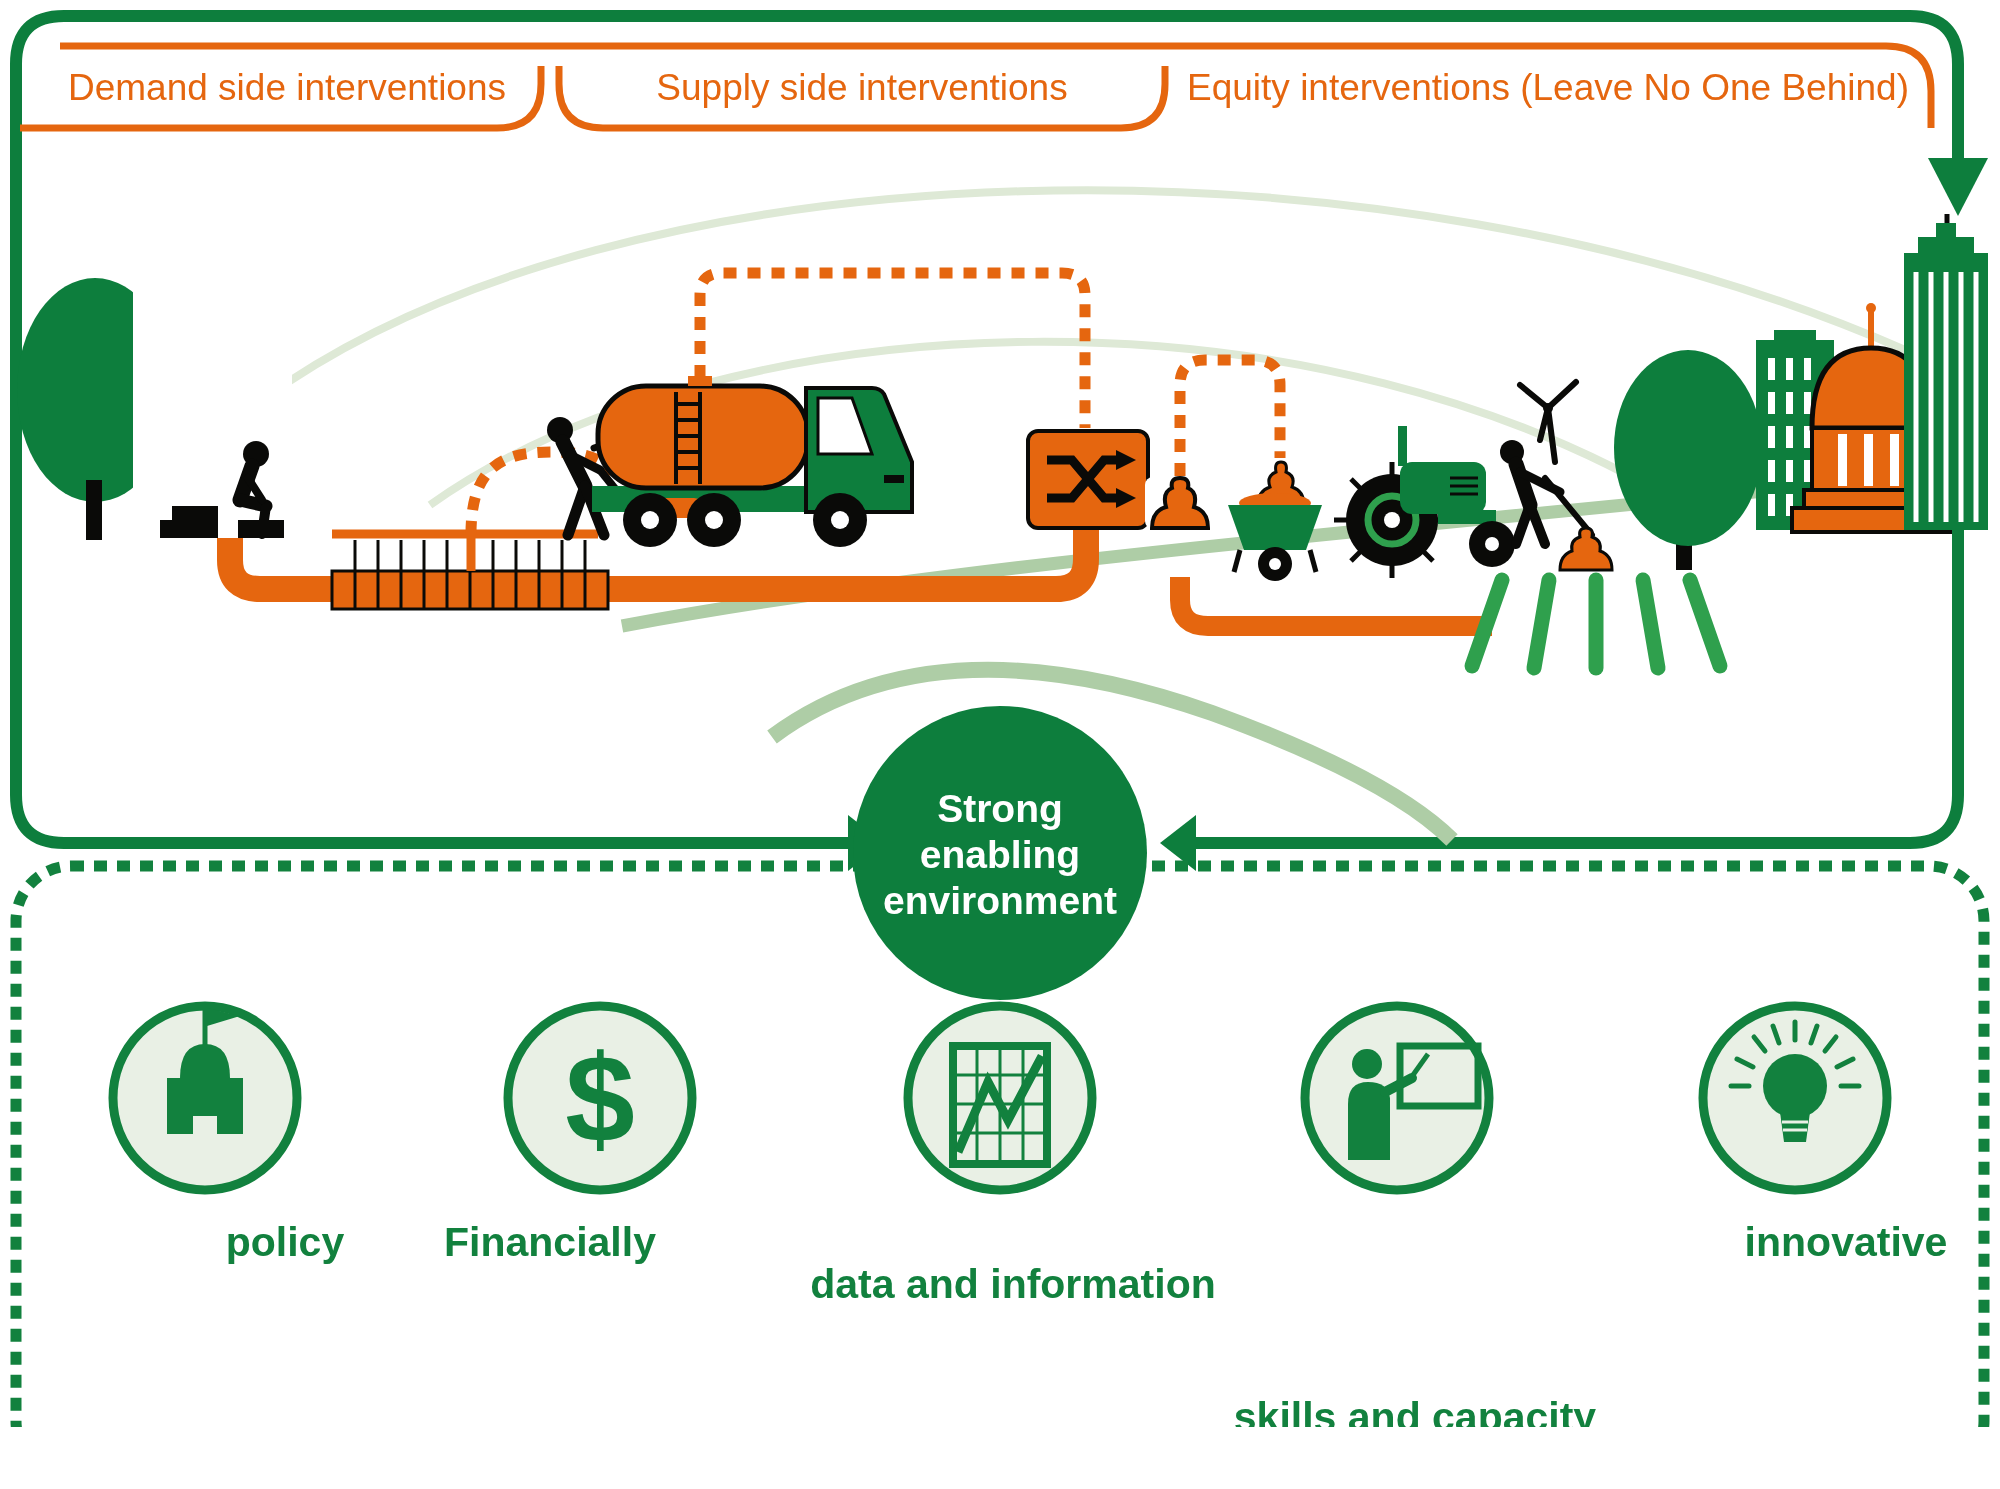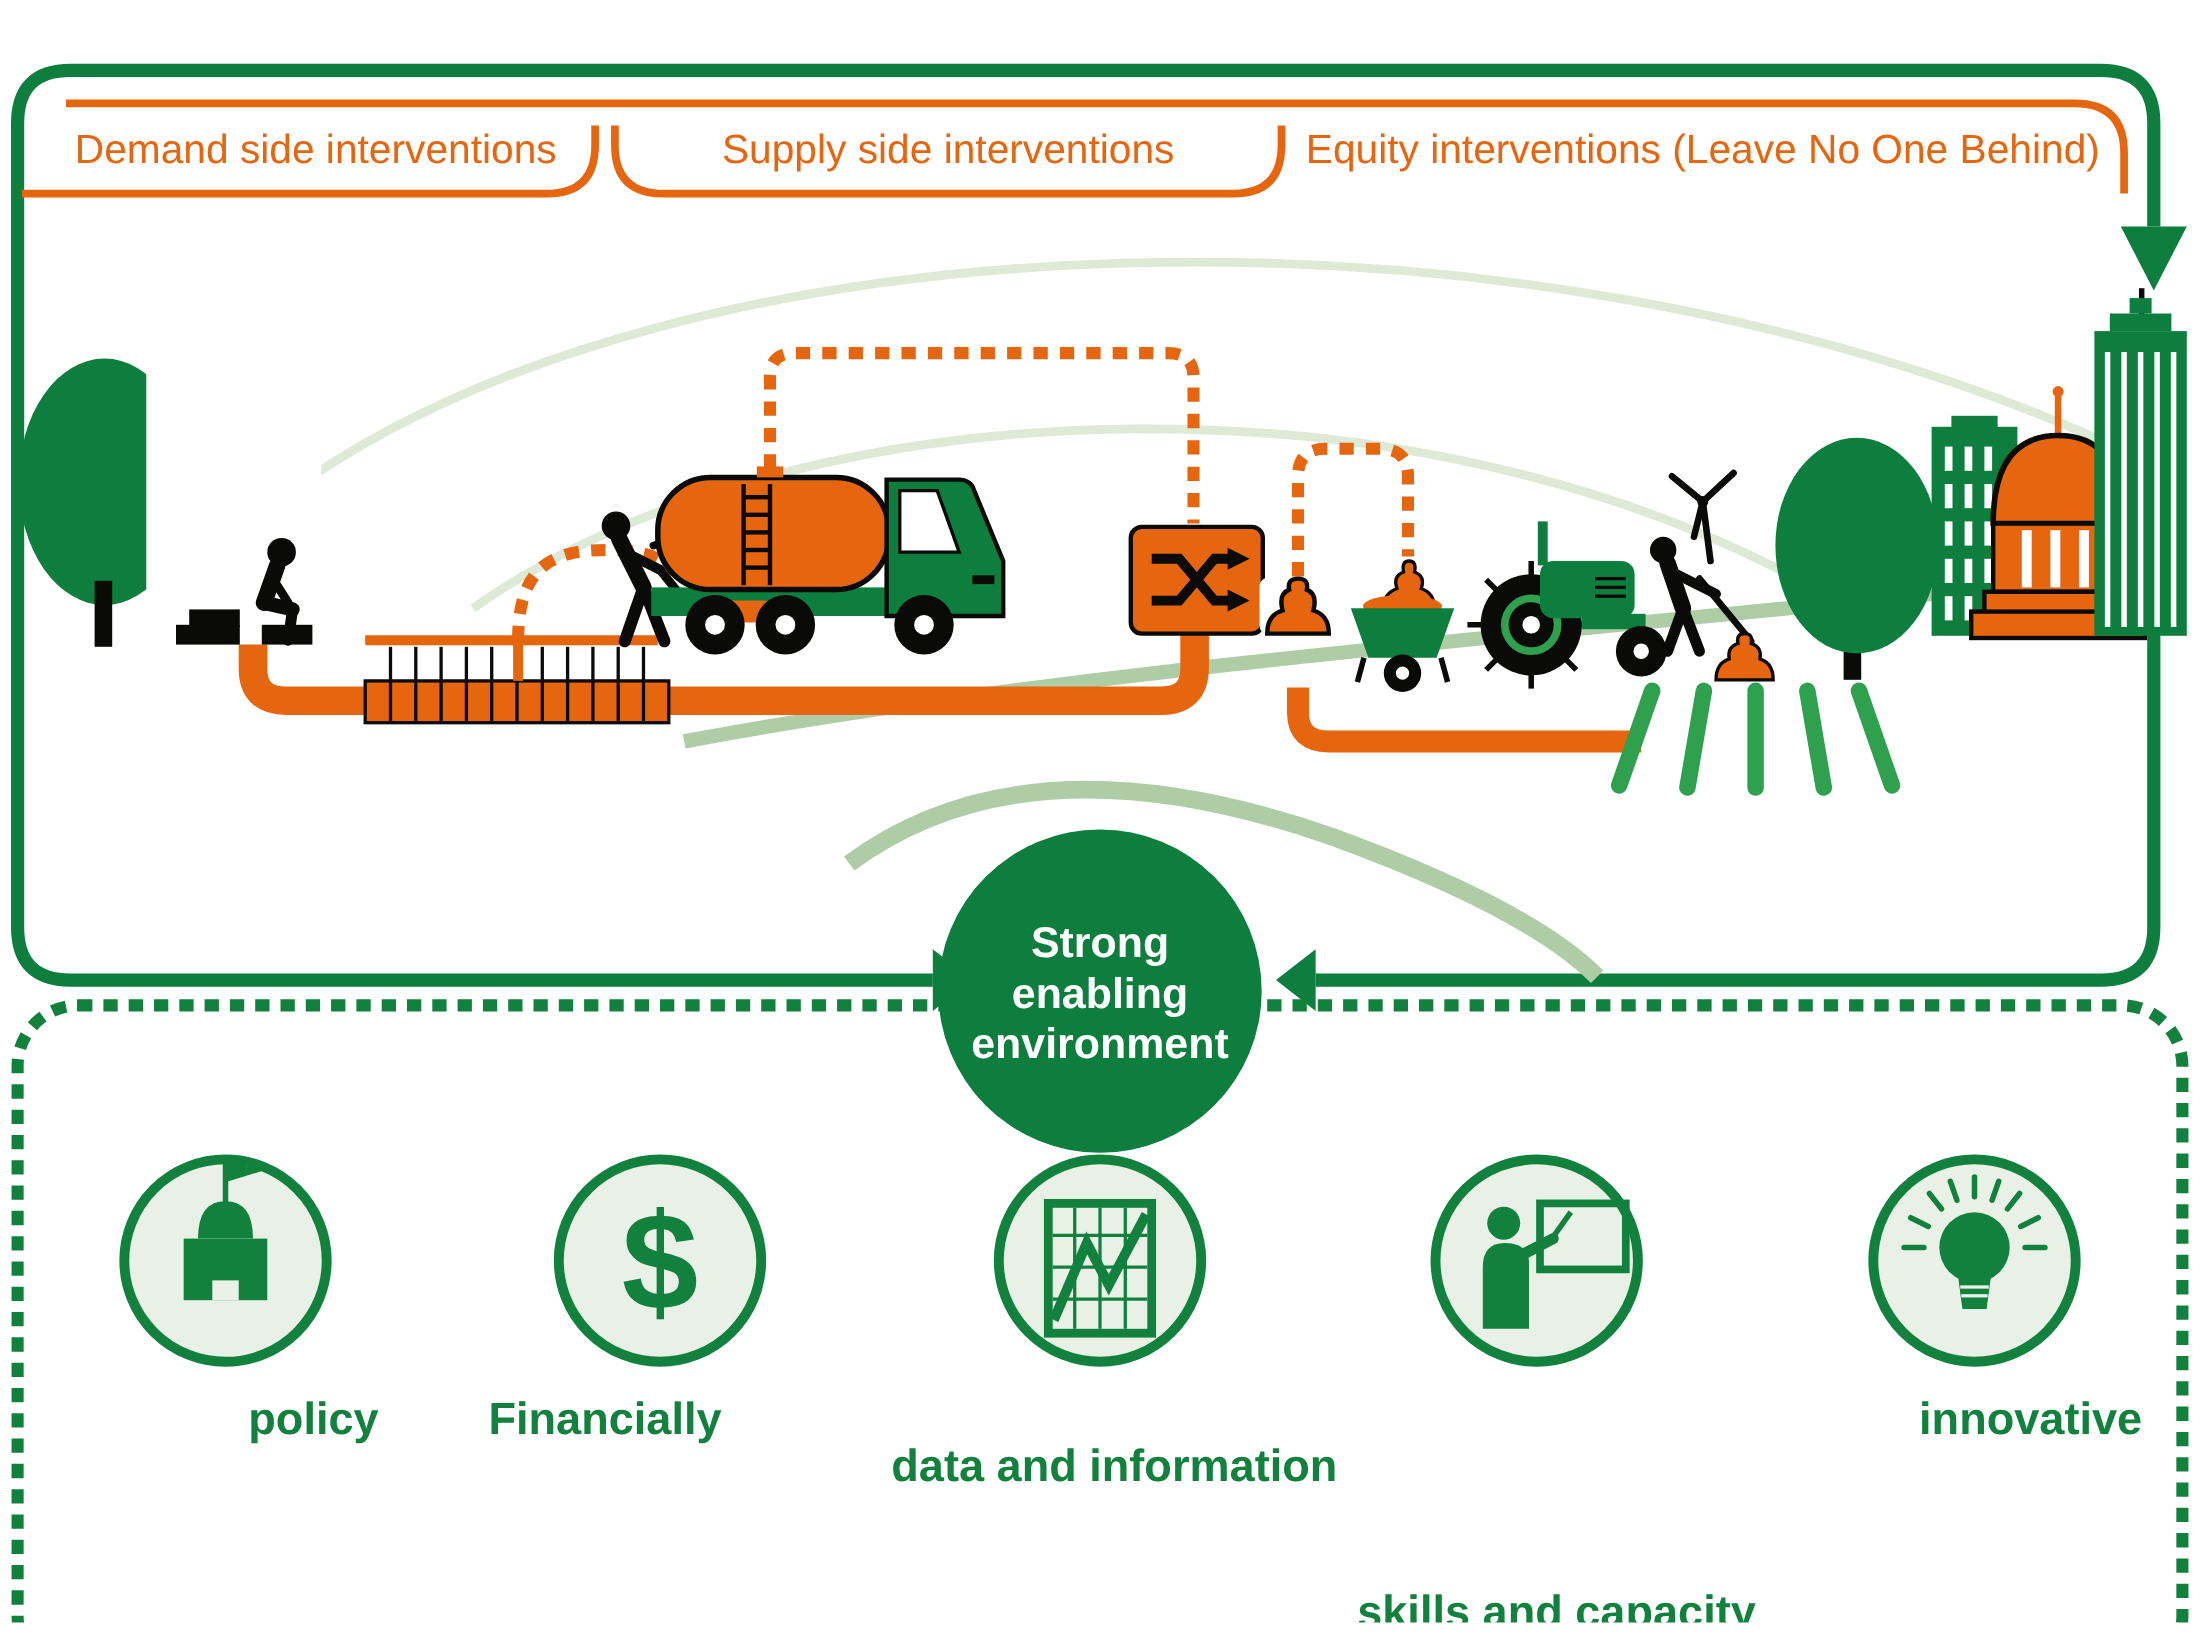--- a/index.html
+++ b/index.html
@@ -1,16 +1,16 @@
 <!DOCTYPE html>
 <html><head>
 <meta charset="utf-8">
 <style>
   html,body{margin:0;padding:0;background:#ffffff;}
-  .stage{width:2000px;height:1427px;position:relative;font-family:"Liberation Sans",sans-serif;margin-top:48px;}
+  .stage{width:2000px;height:1427px;position:relative;font-family:"Liberation Sans",sans-serif;}
   svg{display:block;}
   text{font-family:"Liberation Sans",sans-serif;}
   .tab-label{fill:#E5660F;font-size:37px;}
   .hub-label{fill:#ffffff;font-size:39px;font-weight:bold;}
   .enabler-label{fill:#12813E;font-size:41px;font-weight:bold;}
   .dollar{fill:#12813E;font-size:125px;font-weight:bold;}
 </style>
 </head>
 <body>
 

